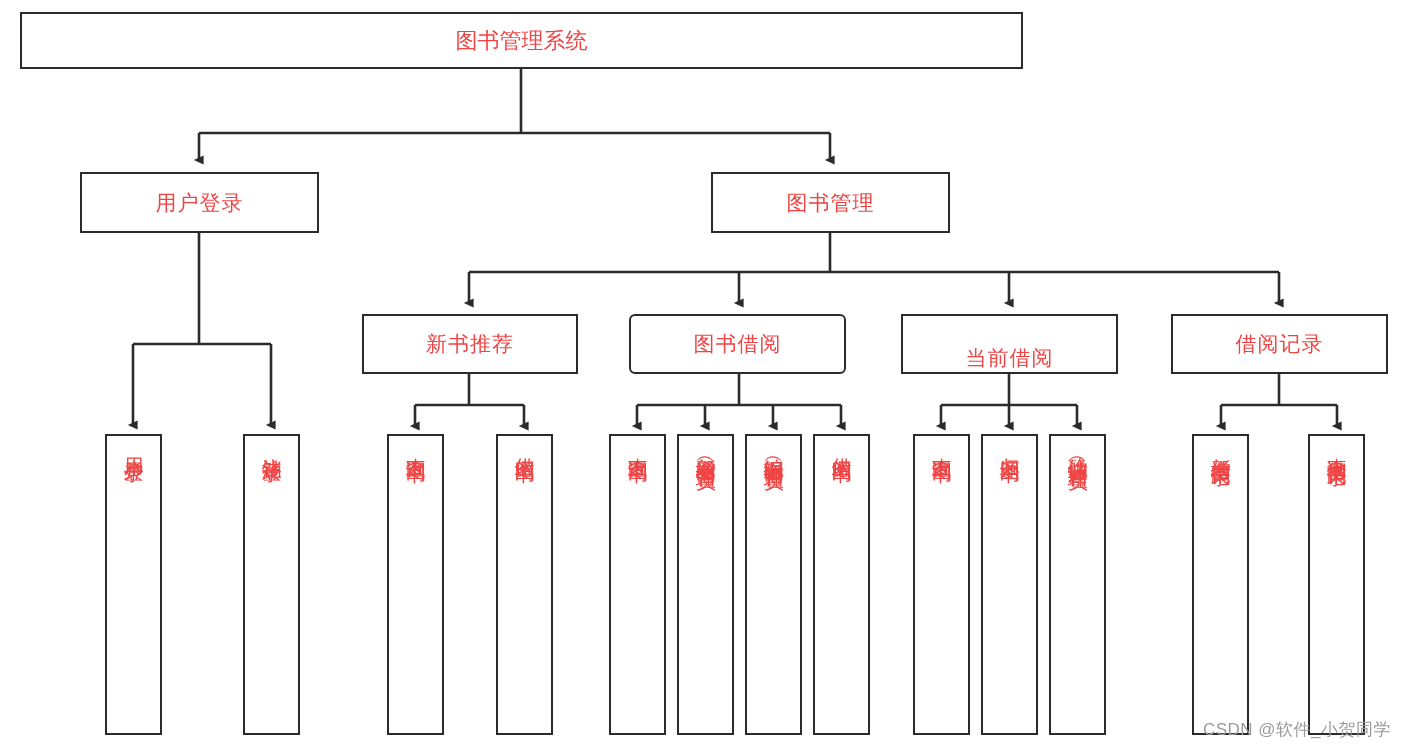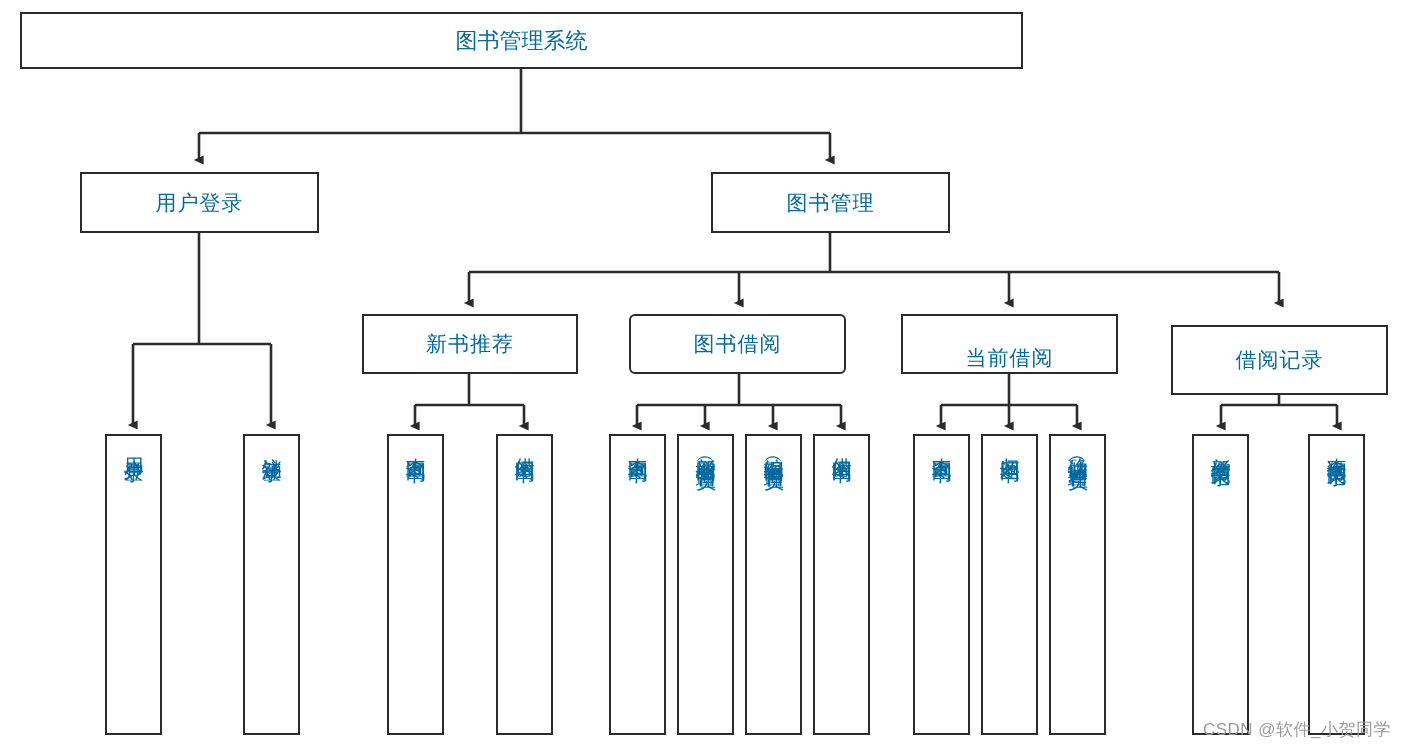--- a/index.html
+++ b/index.html
@@ -27,21 +27,21 @@
     pointer-events: none;
   }
   .node {
     position: absolute;
     box-sizing: border-box;
     border: 2px solid #2b2b2b;
     background: #ffffff;
     display: flex;
     align-items: center;
     justify-content: center;
-    color: #0369a1;
+    color: #ef4444;
     z-index: 2;
   }
   .node.horiz {
     font-size: 21px;
     letter-spacing: 1px;
   }
   .node.title {
     font-size: 22px;
   }
   .node.leaf {
@@ -146,21 +146,21 @@
   </div>
 
   <div class="node horiz" style="left:629px; top:314px; width:217px; height:60px;border-radius:6px;">
     <span class="htext">图书借阅</span>
   </div>
 
   <div class="node horiz" style="left:901px; top:314px; width:217px; height:60px;align-items:flex-end;">
     <span class="htext">当前借阅</span>
   </div>
 
-  <div class="node horiz" style="left:1171px; top:325px; width:217px; height:70px;">
+  <div class="node horiz" style="left:1171px; top:314px; width:217px; height:60px;">
     <span class="htext">借阅记录</span>
   </div>
 
   <div class="node leaf" style="left:105px; top:434px; width:57px; height:301px;">
     <span class="vtext">用户登录</span>
   </div>
 
   <div class="node leaf" style="left:243px; top:434px; width:57px; height:301px;">
     <span class="vtext">注销登录</span>
   </div>

